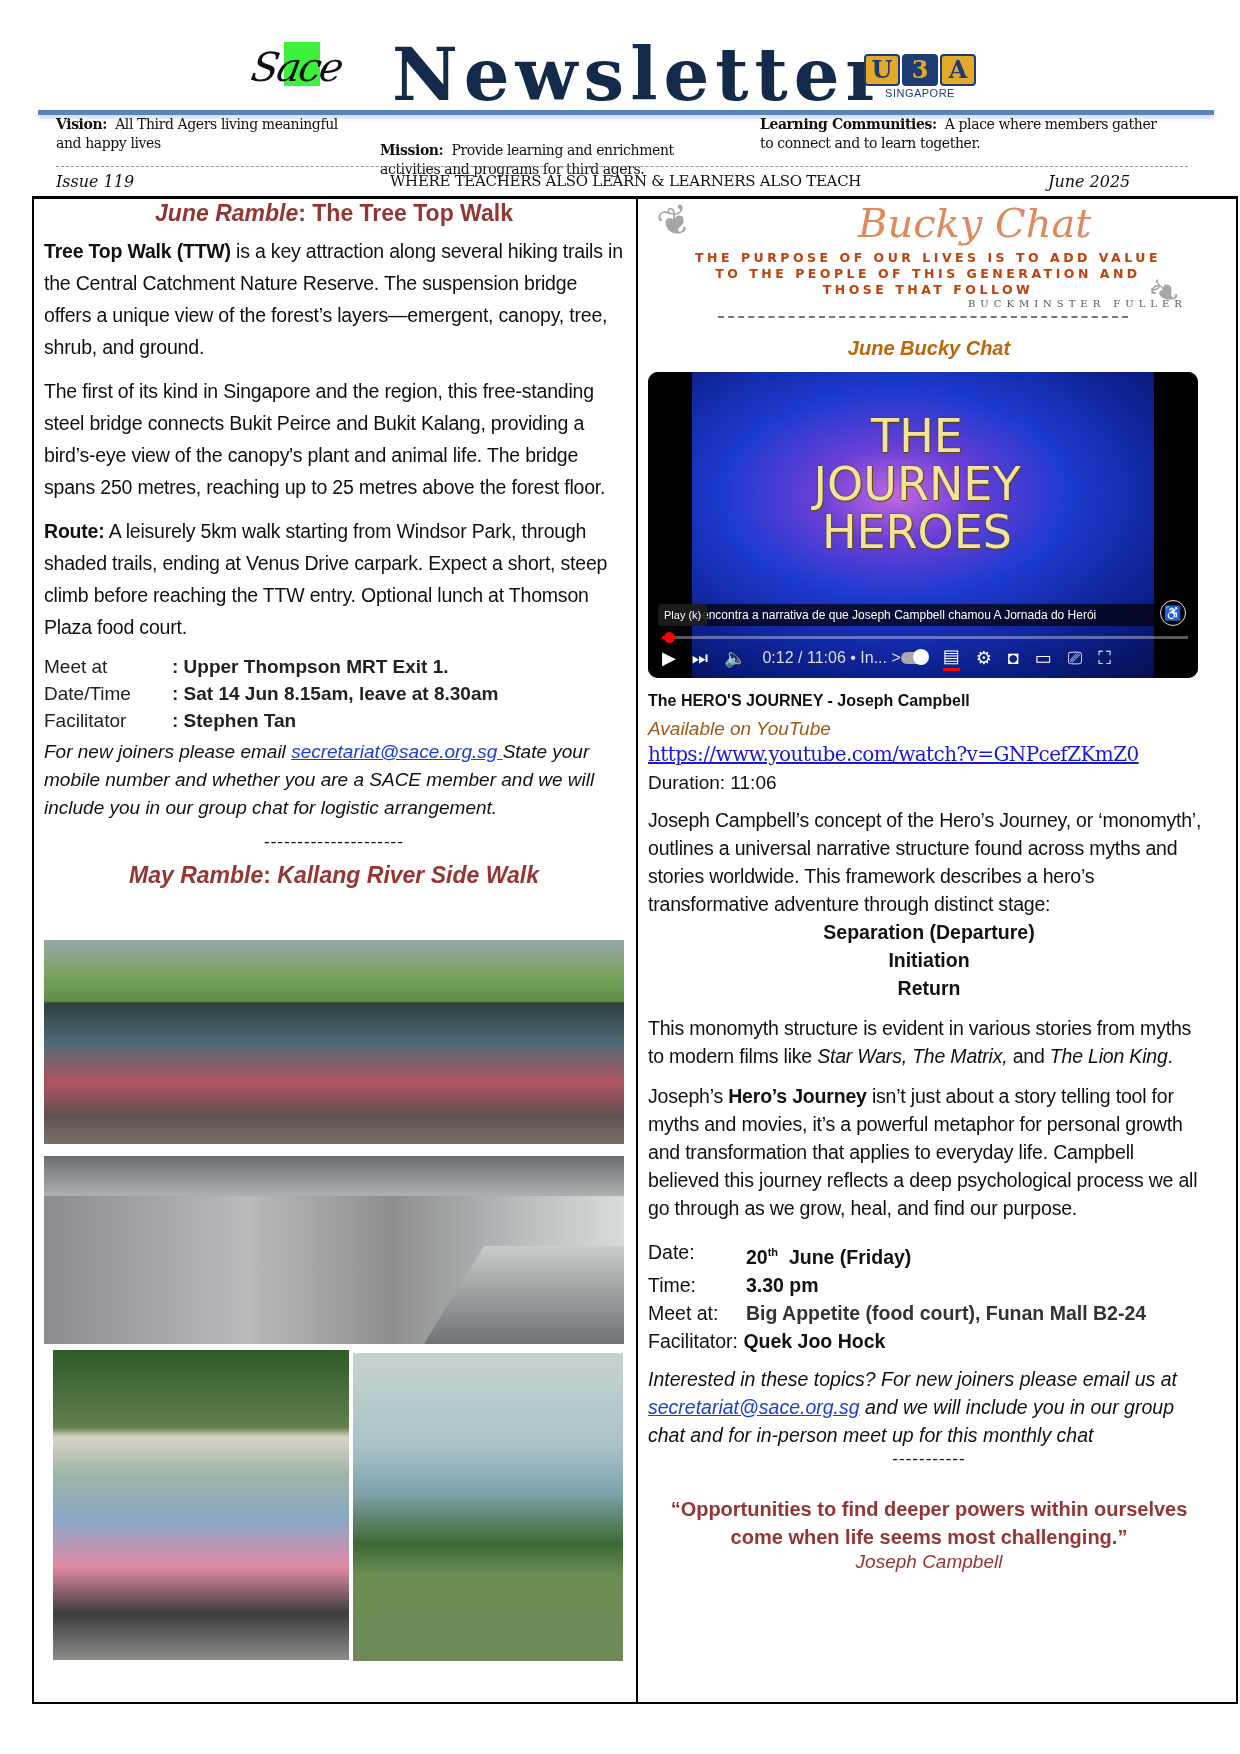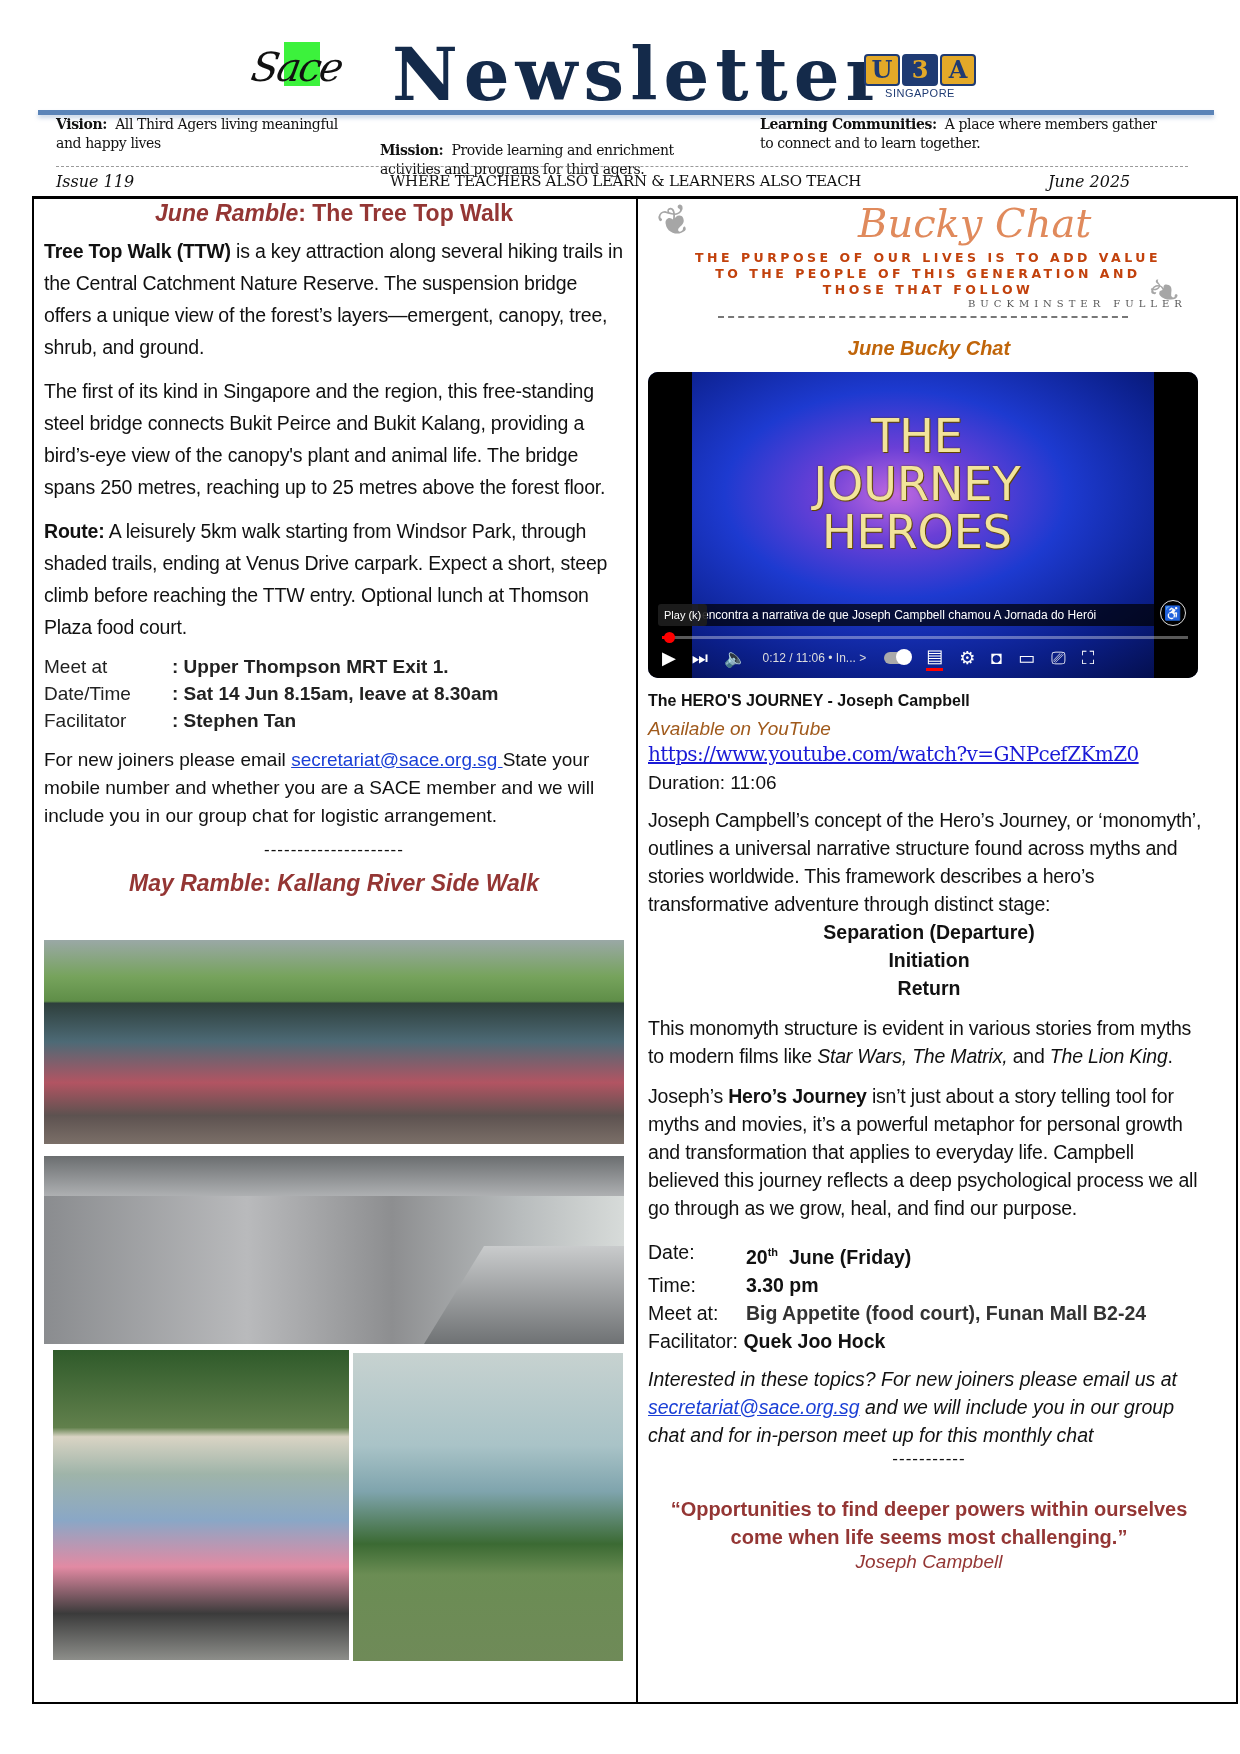--- a/index.html
+++ b/index.html
@@ -41,21 +41,21 @@
     .sec-title b { font-weight: bold; }
 
     p.body { font-size: 19.5px; line-height: 32px; color: #111; letter-spacing: -0.2px; }
     p.body b { font-weight: bold; }
     .gap { height: 12px; }
 
     .info-row { display: flex; font-size: 19px; line-height: 27px; }
     .info-row .k { width: 128px; color: #222; }
     .info-row .v { font-weight: bold; color: #222; }
 
-    .joiner { font-size: 19px; line-height: 28px; color: #111; margin-top: 12px; }
+    .joiner { font-style: italic; font-size: 19px; line-height: 28px; color: #111; margin-top: 4px; }
     a.mail { color: #1a3fd6; text-decoration: underline; }
 
     .dashes { text-align: center; font-size: 17px; letter-spacing: 1px; color: #111; margin-top: 10px; }
 
     
     .photo { position: absolute; overflow: hidden; }
     .ph-group1 { left: 44px; top: 940px; width: 580px; height: 204px; background: linear-gradient(180deg, #9aa8a6 0%, #76a35c 18%, #5f8e48 30%, #2e3f3c 31%, #4d6a76 50%, #b25462 70%, #5d5250 86%, #7b6f68 100%); }
     .ph-mural { left: 44px; top: 1156px; width: 580px; height: 188px; background: linear-gradient(90deg, #8a8c8f 0%, #b9babc 35%, #8d8e90 60%, #b8bcbd 82%, #d7dbd9 100%); }
     .ph-mural::before { content: ""; position: absolute; left: 0; top: 0; right: 0; height: 40px; background: linear-gradient(180deg, #6b6e70, #aeb0b2); }
     .ph-mural::after { content: ""; position: absolute; left: 380px; top: 90px; width: 200px; height: 98px; background: linear-gradient(180deg, #c9cbcc, #6f7274); clip-path: polygon(30% 0, 100% 0, 100% 100%, 0 100%); }
@@ -79,21 +79,21 @@
     .video .side-l { left: 0; } .video .side-r { right: 0; }
     .video-title { position: absolute; left: 0; right: 12px; top: 40px; text-align: center; font-family: "DejaVu Sans", sans-serif; font-size: 46px; line-height: 48px; color: #f2e49a; text-shadow: 0 0 2px #4a3500, 1px 1px 0 #6a4d00; }
     .video-caption { position: absolute; left: 50px; top: 232px; width: 460px; height: 22px; background: rgba(0,0,0,0.7); color: #fff; font-size: 12px; line-height: 22px; padding-left: 4px; white-space: nowrap; overflow: hidden; }
     .play-tip { position: absolute; left: 10px; top: 232px; height: 22px; background: rgba(30,30,30,0.9); color: #fff; font-size: 11px; line-height: 22px; padding: 0 6px; border-radius: 3px; }
     .a11y-icon { position: absolute; left: 512px; top: 228px; width: 26px; height: 26px; border: 1px solid #ddd; border-radius: 50%; color: #fff; font-size: 14px; line-height: 24px; text-align: center; }
     .progress { position: absolute; left: 14px; right: 10px; top: 264px; height: 3px; background: rgba(255,255,255,0.35); }
     .progress .played { position: absolute; left: 0; top: 0; width: 6px; height: 3px; background: #f00; }
     .progress .knob { position: absolute; left: 2px; top: -4px; width: 11px; height: 11px; border-radius: 50%; background: #f00; }
     .controls { position: absolute; left: 14px; right: 10px; top: 272px; height: 28px; display: flex; align-items: center; color: #fff; font-size: 18px; }
     .controls .c { margin-right: 16px; }
-    .controls .time { font-size: 12px; margin-right: 18px; color: #ddd; }
+    .controls .time { font-size: 16px; margin-right: 0; color: #ddd; }
     .controls .toggle { width: 26px; height: 12px; border-radius: 6px; background: #aaa; position: relative; margin-right: 16px; }
     .controls .toggle::after { content: ""; position: absolute; right: -2px; top: -3px; width: 16px; height: 16px; border-radius: 50%; background: #fff; }
     .controls .cc { border-bottom: 3px solid #f00; padding-bottom: 1px; }
 
     .vid-name { font-family: "Liberation Sans", sans-serif; font-weight: bold; font-size: 16px; color: #111; margin-top: 14px; }
     .avail { font-style: italic; font-size: 19px; color: #a05a1c; margin-top: 8px; }
     a.yt { display: block; font-family: "DejaVu Serif", serif; font-size: 20px; color: #1a1ad6; text-decoration: underline; letter-spacing: -0.6px; margin-top: 2px; white-space: nowrap; }
     .duration { font-size: 19px; margin-top: 6px; }
     p.rbody { font-size: 19.5px; line-height: 28px; color: #111; margin-top: 12px; letter-spacing: -0.2px; }
     .stages { text-align: center; font-weight: bold; font-size: 19.5px; line-height: 28px; }

